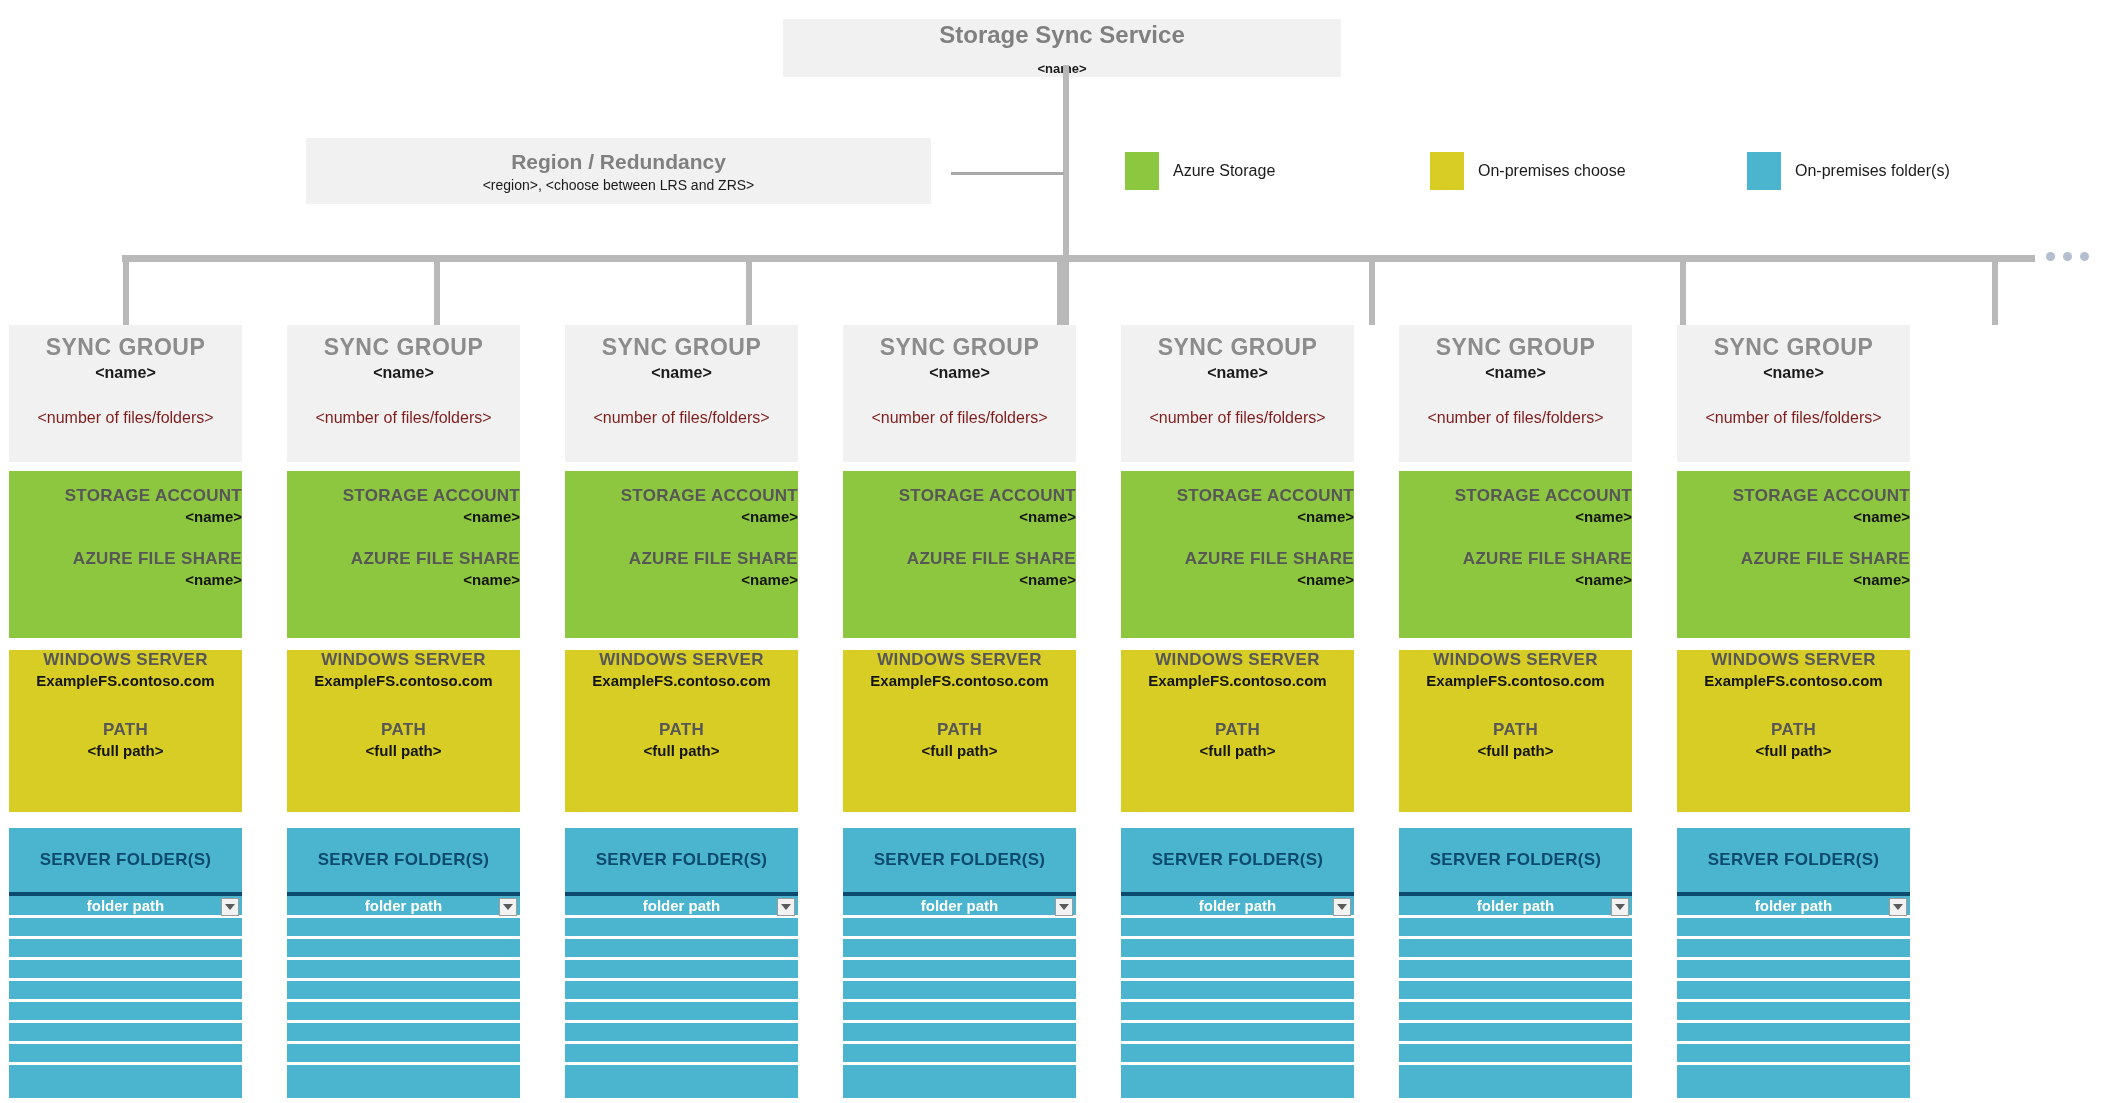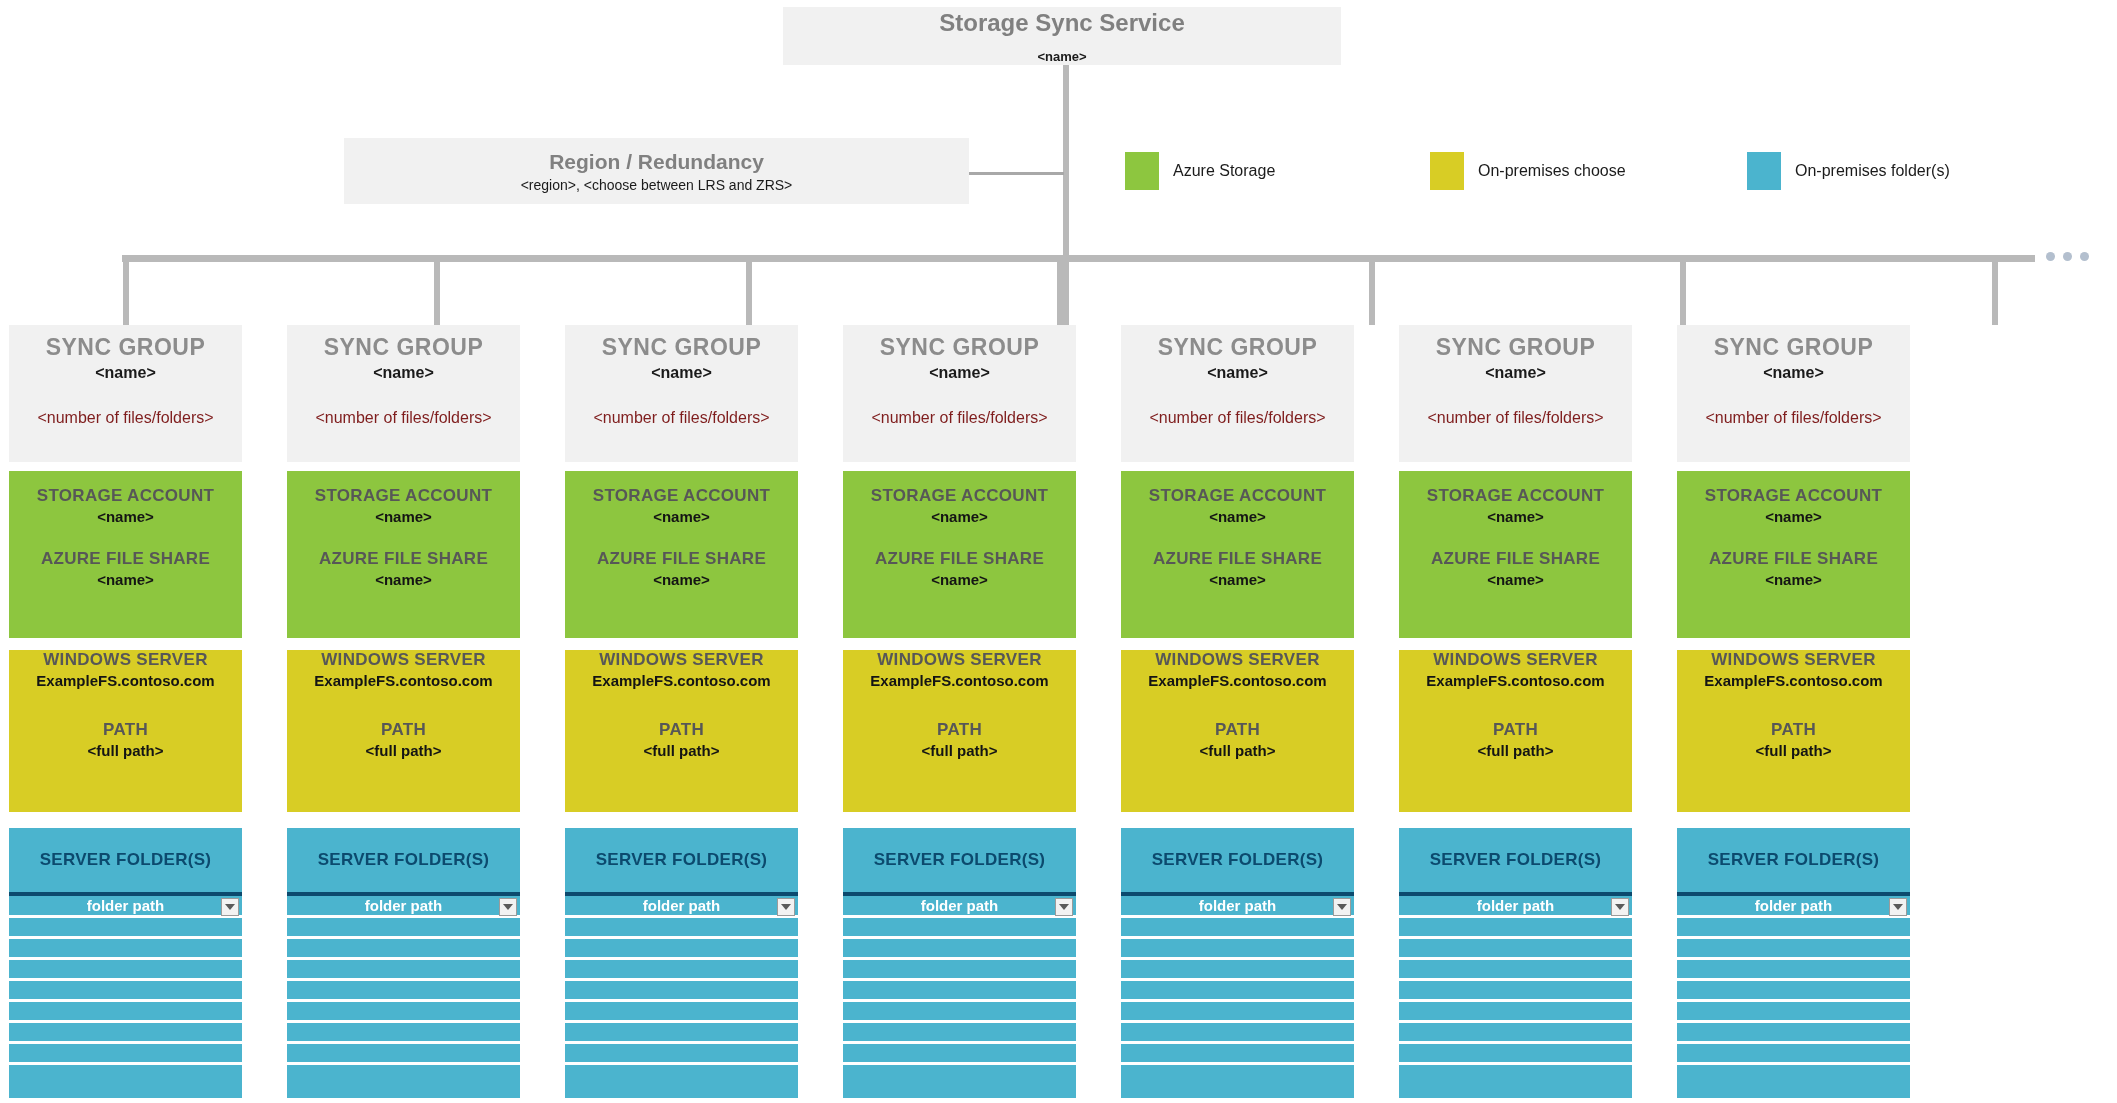--- a/index.html
+++ b/index.html
@@ -9,29 +9,29 @@
     position: relative;
     width: 2117px;
     height: 1103px;
     background: #ffffff;
     overflow: hidden;
   }
 
   
   .gray-panel { background: var(--panel-gray, #f1f1f1); }
   .top-box {
-    position: absolute; left: 783px; top: 7px; width: 558px; height: 58px;
+    position: absolute; left: 783px; top: 19px; width: 558px; height: 58px;
     display: flex; flex-direction: column; align-items: center; justify-content: center;
     gap: 12px;
   }
   .top-box .title { font-size: 24px; font-weight: bold; color: #808080; }
   .top-box .sub { font-size: 13px; font-weight: bold; color: #1a1a1a; }
 
   .region-box {
-    position: absolute; left: 344px; top: 138px; width: 625px; height: 66px;
+    position: absolute; left: 306px; top: 138px; width: 625px; height: 66px;
     display: flex; flex-direction: column; align-items: center; justify-content: center;
     gap: 3px;
   }
   .region-box .title { font-size: 21px; font-weight: bold; color: #808080; }
   .region-box .sub { font-size: 14px; color: #1a1a1a; }
 
   
   .line { position: absolute; background: #b9b9b9; }
   .trunk-line { left: 1063px; top: 65px; width: 6px; height: 260px; }
   .region-line { left: 951px; top: 172px; width: 113px; height: 3px; background: #a8a8a8; }
@@ -63,21 +63,21 @@
     height: 137px; margin-bottom: 9px; text-align: center;
     padding-top: 9px;
   }
   .sg-title { font-size: 23px; font-weight: bold; color: #8c8c8c; letter-spacing: 0.5px; }
   .sg-name { font-size: 16px; font-weight: bold; color: #1a1a1a; margin-top: 3px; }
   .sg-count { font-size: 16px; color: #7f1d1d; margin-top: 27px; }
 
   .cbox { text-align: center; }
   .cbox .lbl { font-size: 17px; font-weight: bold; color: #575757; letter-spacing: 0.3px; }
   .cbox .val { font-size: 15px; font-weight: bold; color: #141414; margin-top: 2px; }
-  .green-box { height: 167px; margin-bottom: 12px; background: var(--green, #8dc63f); padding-top: 15px; }
+  .green-box { height: 167px; margin-bottom: 12px; background: var(--green, #8dc63f); padding-top: 15px; text-align: right; }
   .green-box .grp2 { margin-top: 24px; }
   .yellow-box { height: 162px; margin-bottom: 16px; background: var(--yellow, #d8cd25); padding-top: 0; }
   .yellow-box .grp2 { margin-top: 31px; }
 
   .teal-box { height: 270px; background: var(--teal, #4bb4ce); overflow: hidden; }
   .tf-header {
     height: 64px; display: flex; align-items: center; justify-content: center;
     font-size: 17px; font-weight: bold; color: #0c4a6e; letter-spacing: 0.3px;
   }
   .tf-path-row {

